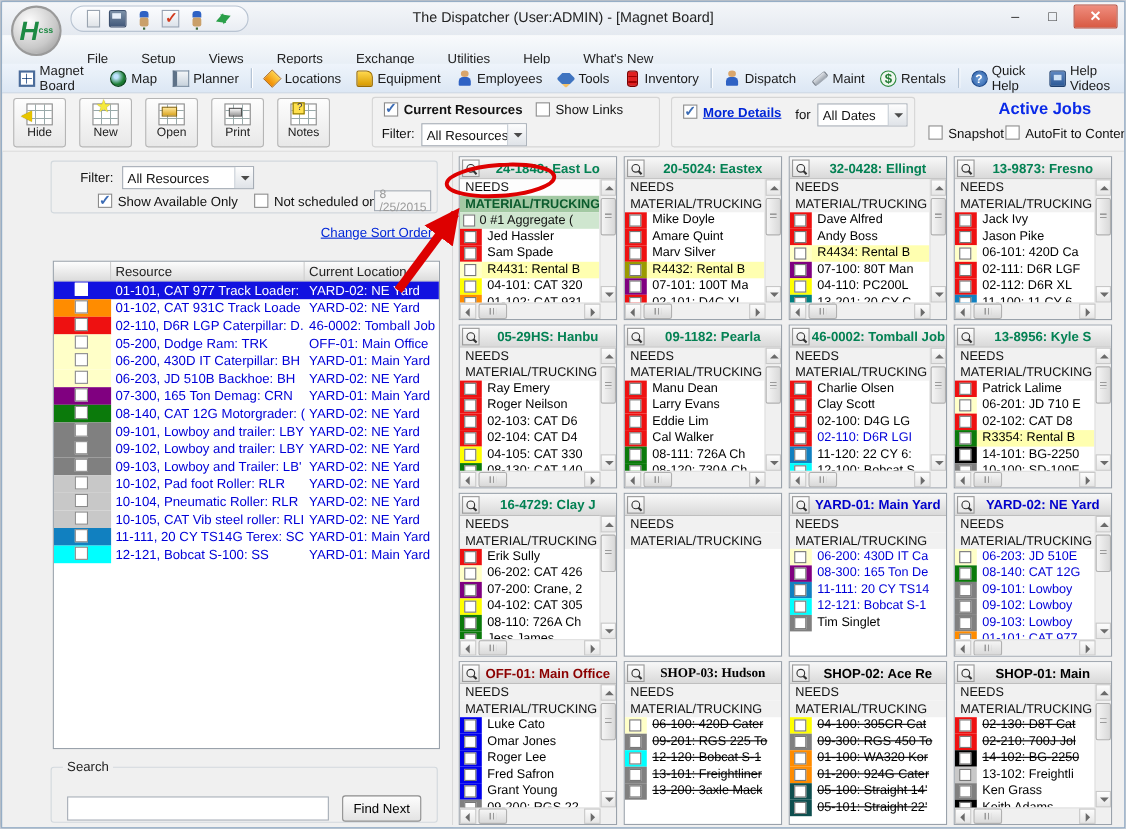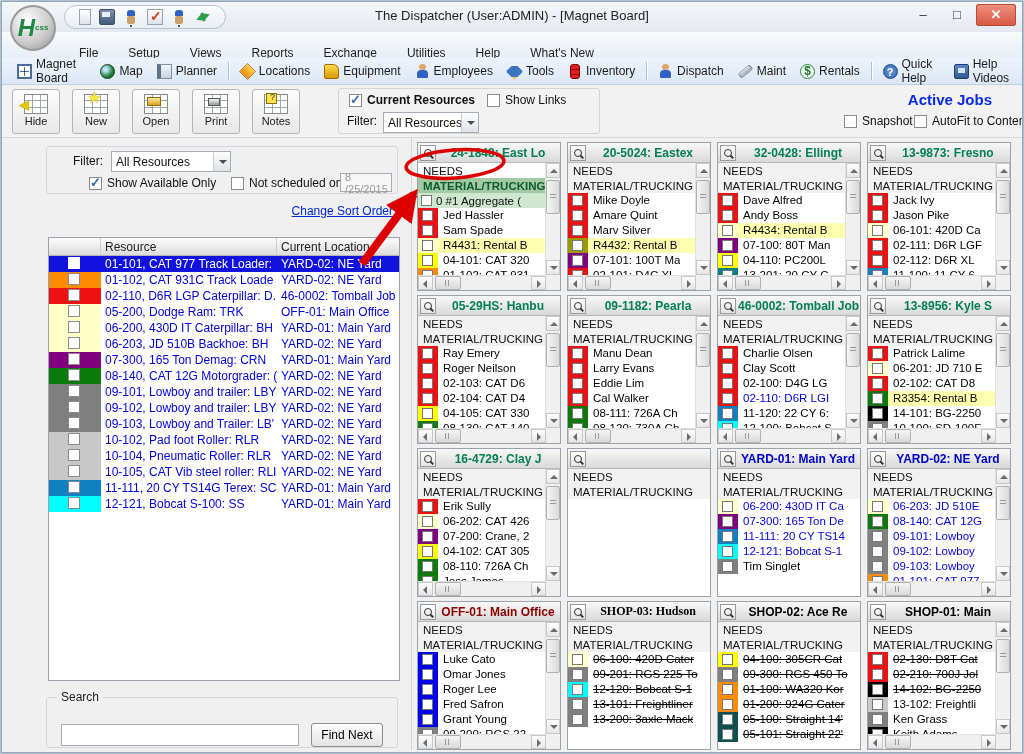--- a/index.html
+++ b/index.html
@@ -79,21 +79,21 @@
   .gl-arrow { left:-6px; top:3px; color:#e7c500; text-shadow:0 0 1px #8a7500; }
   .gl-star { left:2px; top:-5px; color:#f5e93d; text-shadow:0 0 1px #887c00; font-size:16px; }
   .gl-folder { left:2px; top:2px; width:14px; height:9px; background:linear-gradient(#ffe699,#d9a520); border:1px solid #8a6a12; }
   .gl-print { left:3px; top:3px; width:12px; height:8px; background:linear-gradient(#f4f4f4,#9a9a9a); border:1px solid #555; }
   .gl-note { left:1px; top:-2px; width:11px; height:11px; background:#ffe14d; border:1px solid #8a7500; }
   .gl-note::after { content:"?"; position:absolute; left:3px; top:-1px; font-size:9px; color:#335; }
 
   .grp { position:absolute; border:1px solid #d5d5d5; border-radius:3px; background:transparent; }
   .grpA { left:336px; top:3px; width:262px; height:46px; }
   .grpB { left:608px; top:3px; width:222px; height:46px; }
-  .cbrow { position:absolute; display:flex; align-items:flex-end; gap:5px; font-size:12px; color:#111; white-space:nowrap; }
+  .cbrow { position:absolute; display:flex; align-items:flex-start; gap:5px; font-size:12px; color:#111; white-space:nowrap; }
   .cbx { width:13px; height:13px; background:#fff; border:1px solid #8b8b8b; display:inline-block; position:relative; flex:none; }
   .cbx.checked::after { content:"\2713"; position:absolute; left:0px; top:-3px; font-size:13px; font-weight:bold; color:#3c6cb5; }
   .combo { height:21px; background:#fff; border:1px solid #a5acb5; display:inline-flex; align-items:center;
            font-size:12px; color:#111; padding-left:4px; position:relative; }
   .combo .arrowbox { position:absolute; right:0; top:0; bottom:0; width:17px; border-left:1px solid #c5ccd4;
            background:linear-gradient(#fdfdfd,#dfe3e8); }
   .combo .arrowbox::after { content:""; position:absolute; left:5px; top:8px; border:4px solid transparent; border-top-color:#4a4a4a; }
   .combo.disabled { color:#9a9a9a; background:#f6f6f6; }
   .bold-link { color:#0026d8; font-weight:bold; text-decoration:underline; font-size:12px; }
   .active-jobs { position:absolute; right:30px; top:6px; font-size:15px; font-weight:bold; color:#0a2ae8; }
@@ -304,20 +304,31 @@
       <label class="cbrow" style="left:148px; top:4px;">
         <span class="cbx" id="cb-links"></span>
           <span>Show Links</span>
       </label>
       <span class="cbrow lbl" style="left:8px; top:25px;">Filter:</span>
       <span class="combo" style="position:absolute; left:44px; top:23px; width:96px;">
         <span>All Resources</span>
           <span class="arrowbox"></span>
       </span>
     </fieldset>
+    <fieldset class="grp grpB">
+      <label class="cbrow" style="left:10px; top:6px;">
+        <span class="cbx checked" id="cb-details"></span>
+          <span class="bold-link">More Details</span>
+      </label>
+      <span class="cbrow lbl" style="left:112px; top:8px;">for</span>
+      <span class="combo" style="position:absolute; left:132px; top:5px; width:82px;">
+        <span>All Dates</span>
+          <span class="arrowbox"></span>
+      </span>
+    </fieldset>
     <div class="active-jobs">Active Jobs</div>
     <label class="cbrow" style="left:842px; top:29px;">
       <span class="cbx" id="cb-snapshot"></span>
         <span>Snapshot</span>
     </label>
     <label class="cbrow" style="left:912px; top:29px;">
       <span class="cbx" id="cb-autofit"></span>
         <span>AutoFit to Contents</span>
     </label>
   </div>
@@ -1078,21 +1089,21 @@
             <div class="row item">
               <div class="sw2" style="background: rgb(255, 255, 200);">
                 <span class="mcb"></span>
               </div>
               <span class="txt blue">06-200: 430D IT Ca</span>
             </div>
             <div class="row item">
               <div class="sw2" style="background: rgb(128, 0, 128);">
                 <span class="mcb"></span>
               </div>
-              <span class="txt blue">07-300: 165 Ton De</span>
+              <span class="txt blue">08-300: 165 Ton De</span>
             </div>
             <div class="row item">
               <div class="sw2" style="background: rgb(17, 128, 192);">
                 <span class="mcb"></span>
               </div>
               <span class="txt blue">11-111: 20 CY TS14</span>
             </div>
             <div class="row item">
               <div class="sw2" style="background: rgb(0, 255, 255);">
                 <span class="mcb"></span>

